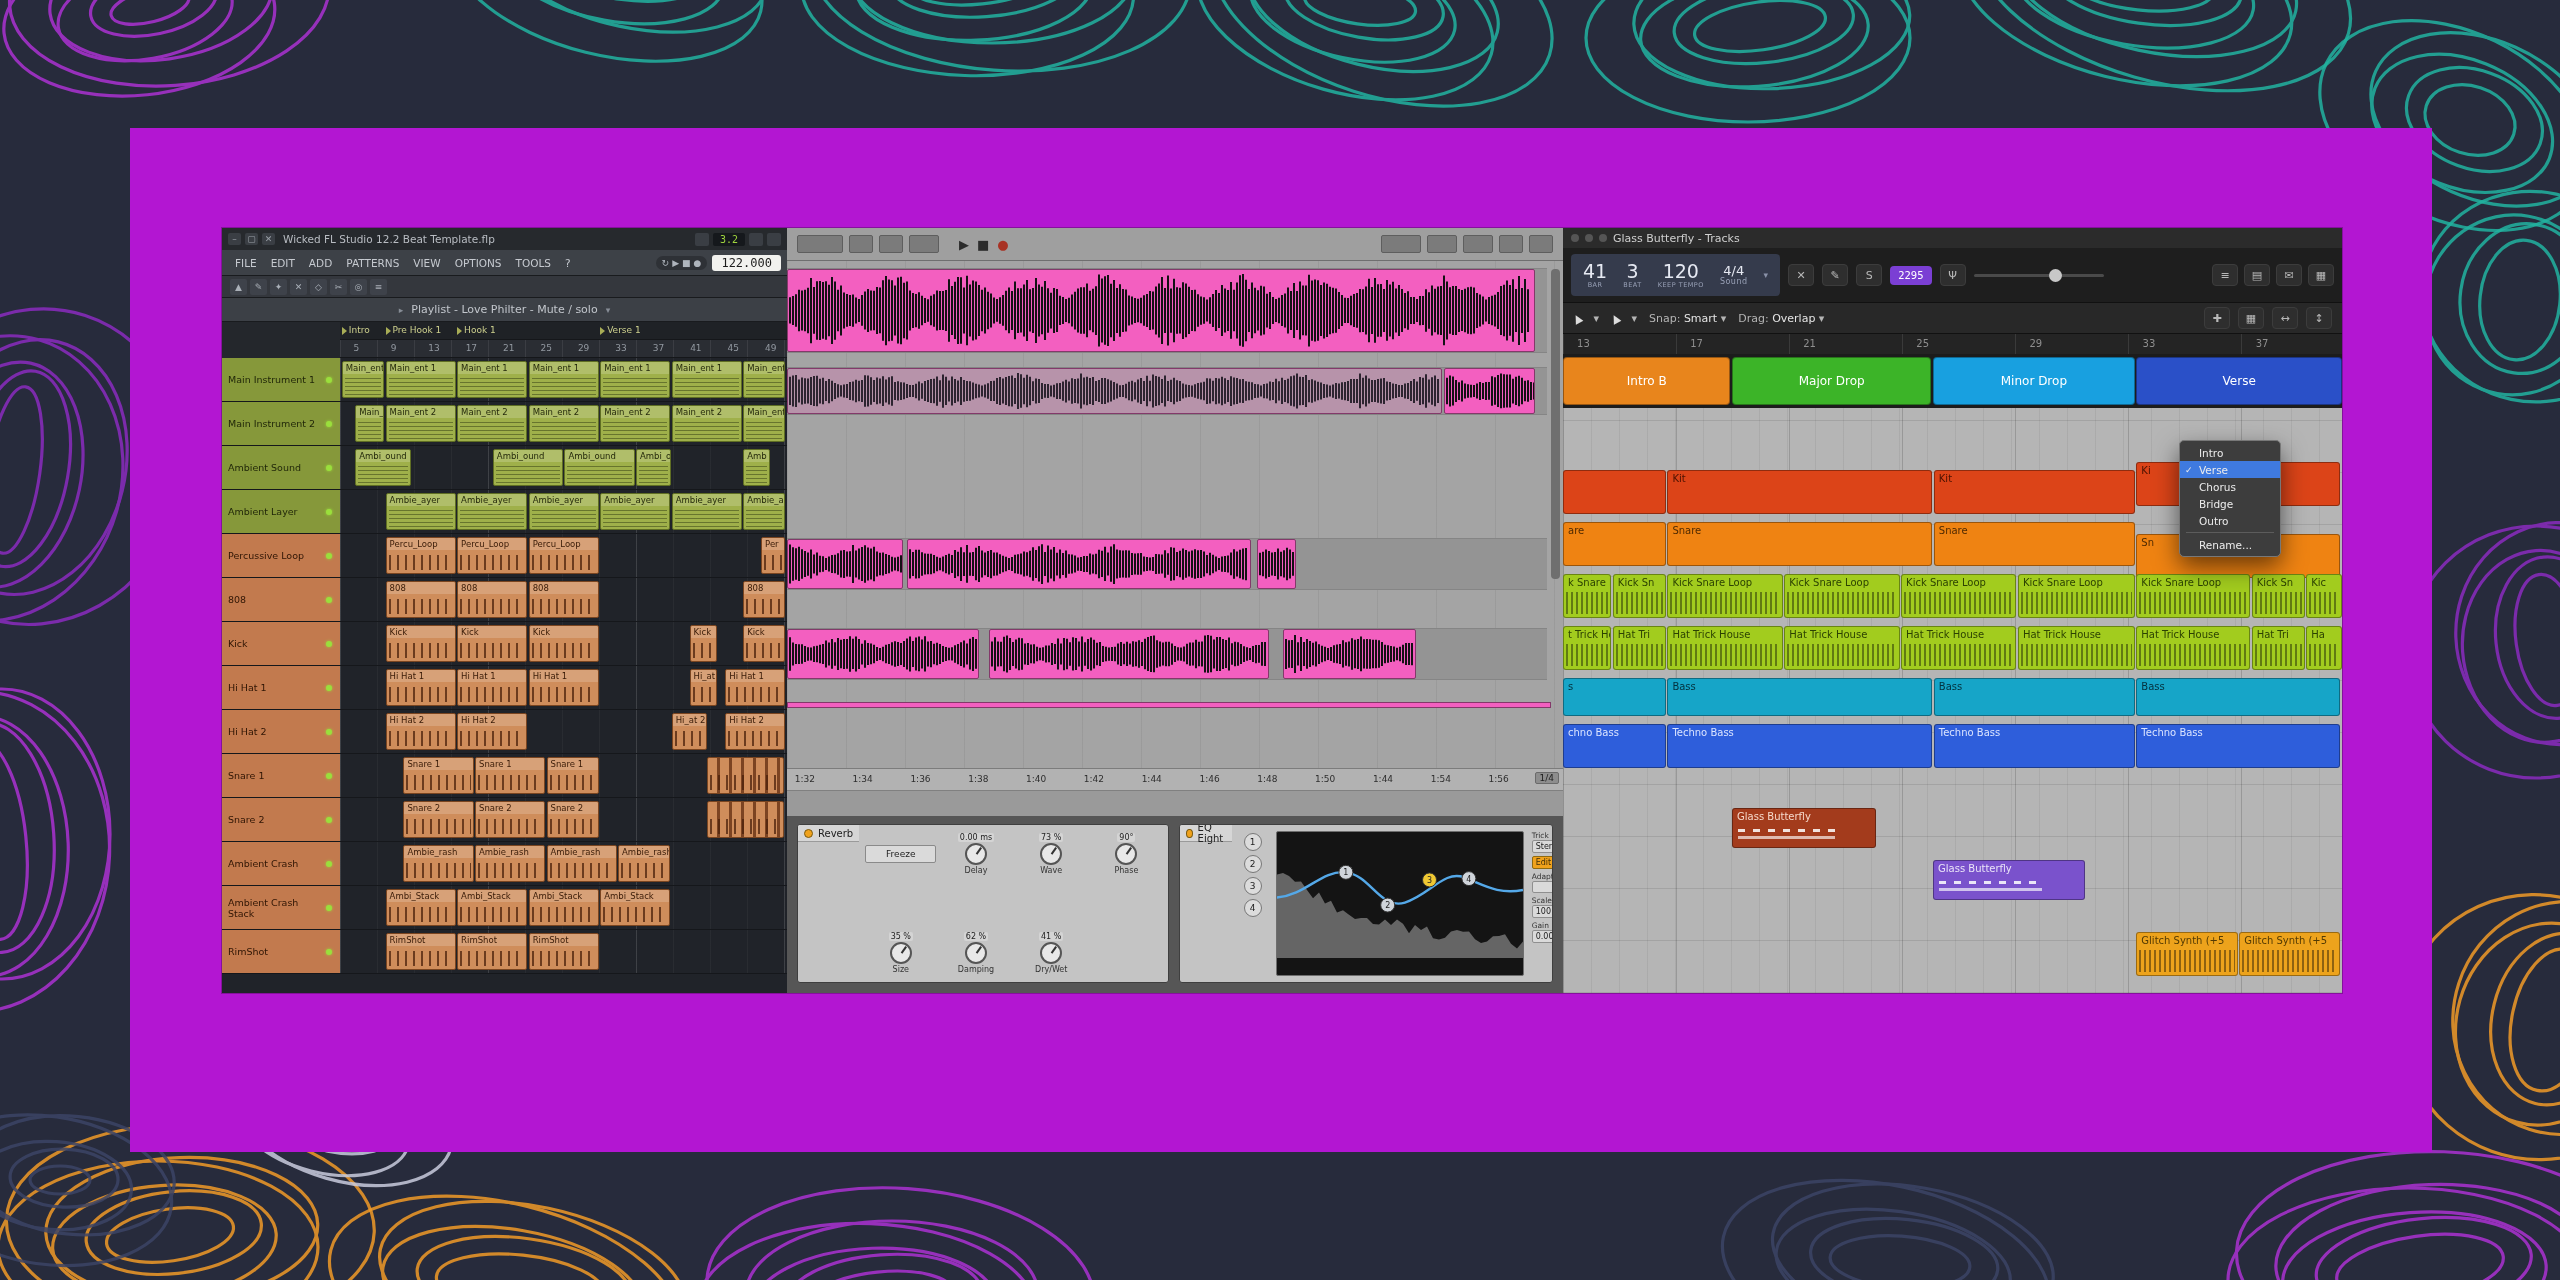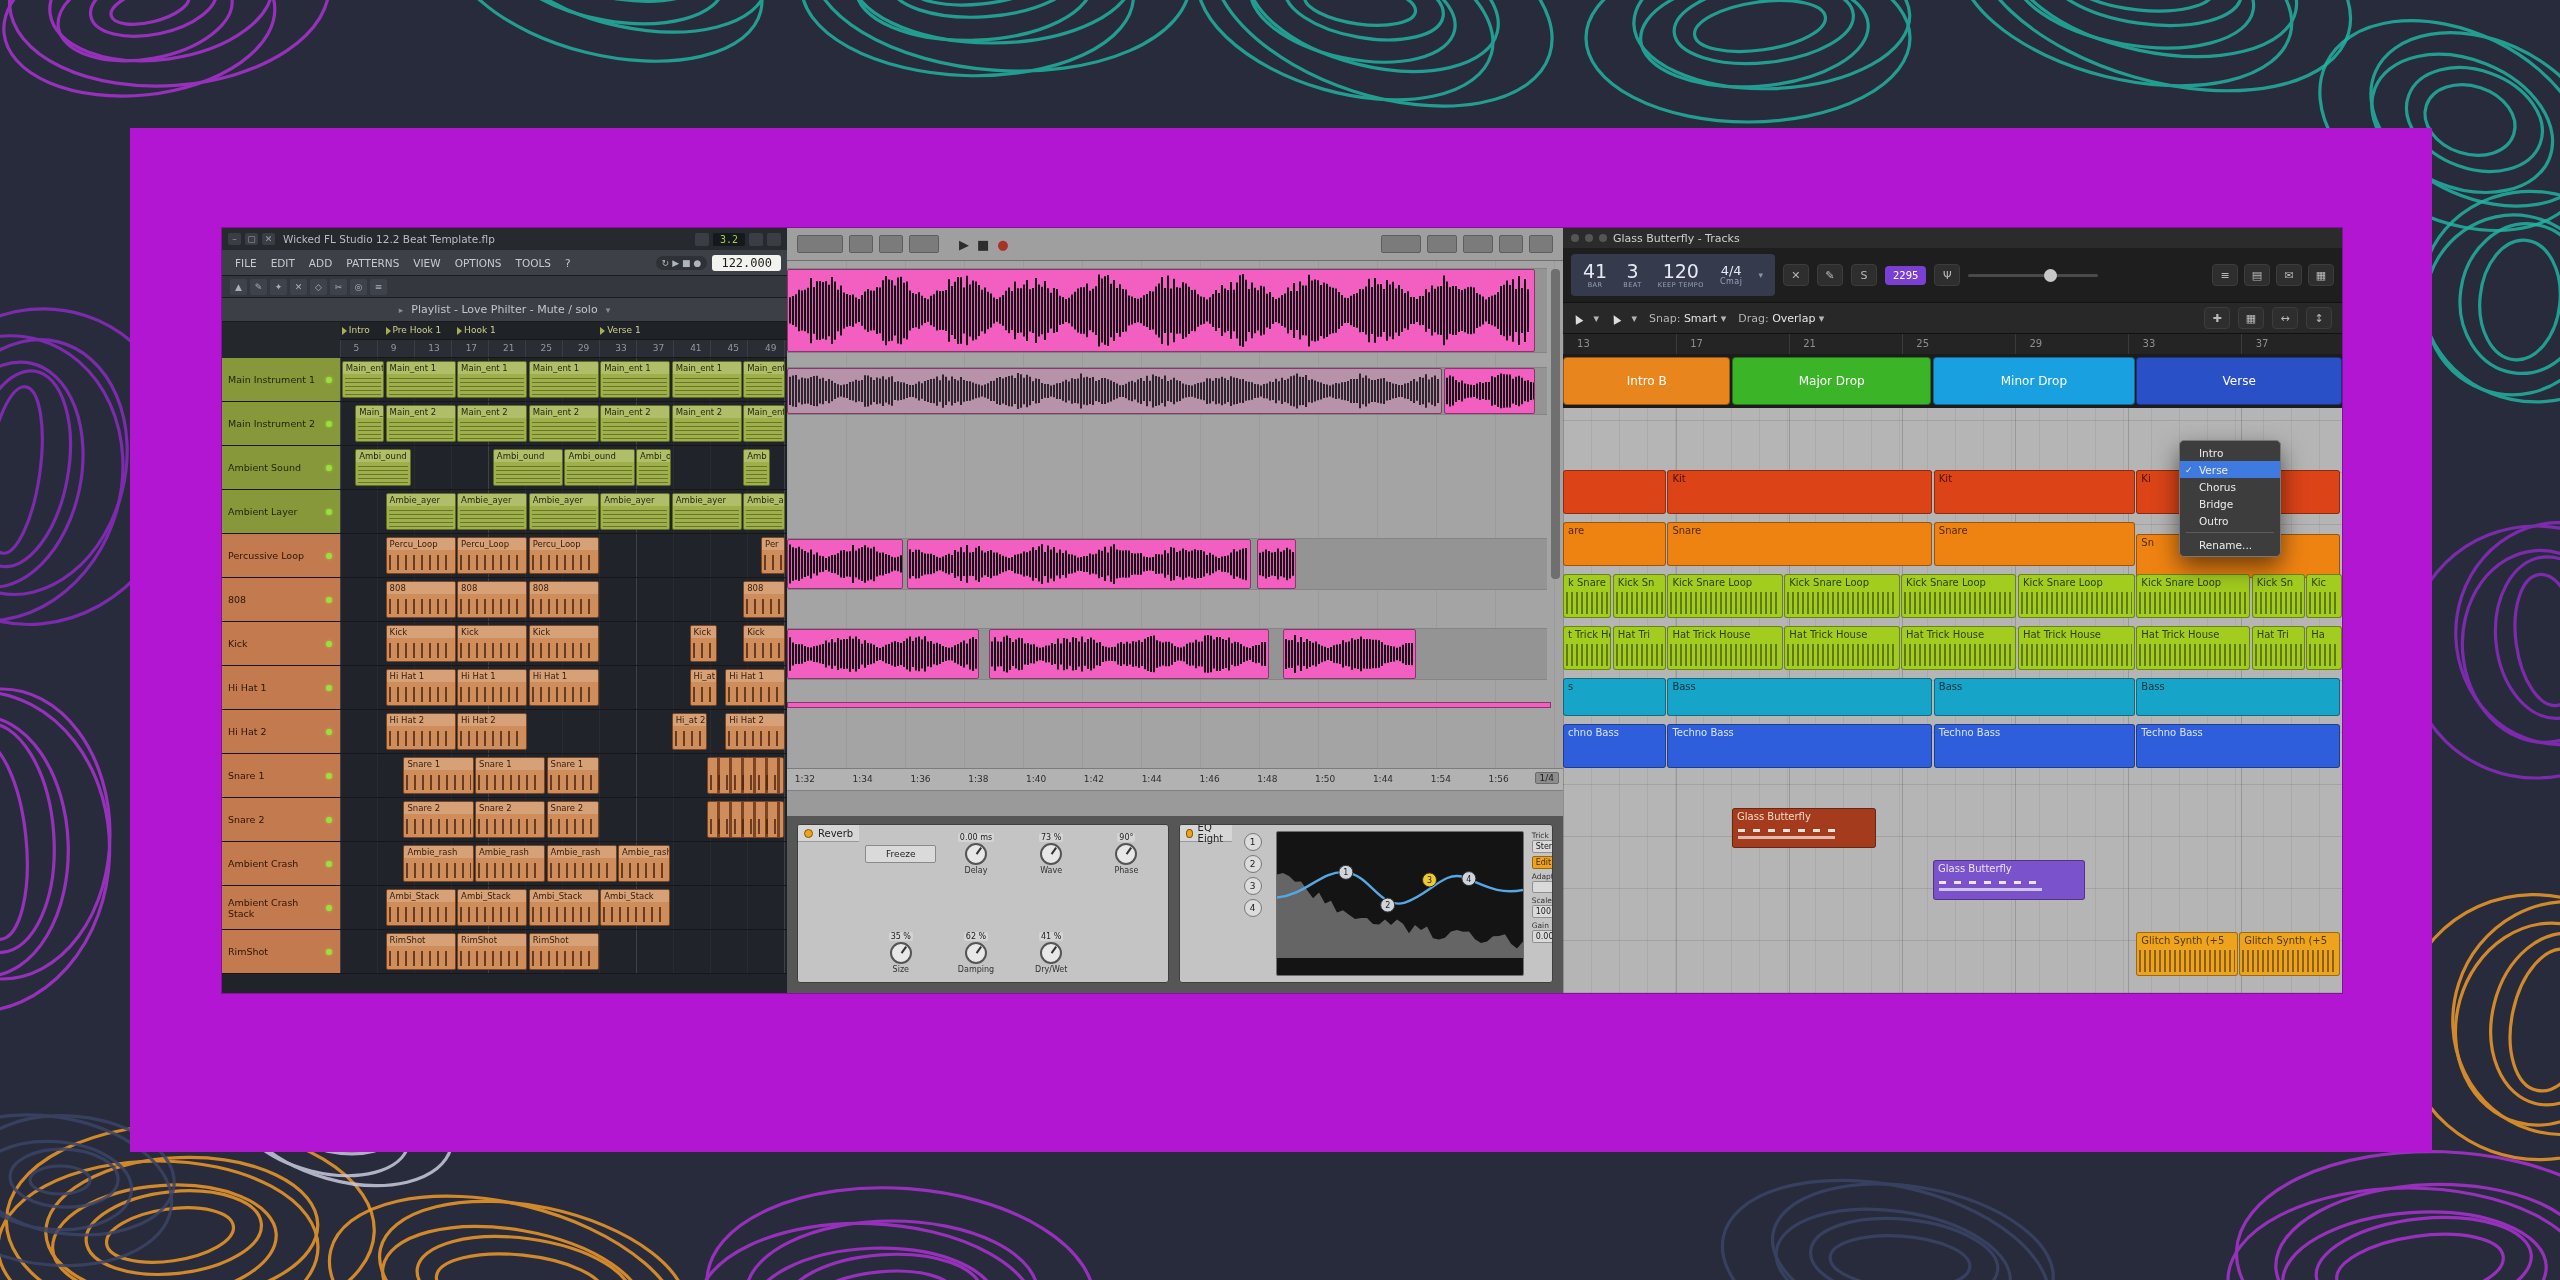--- a/index.html
+++ b/index.html
@@ -861,21 +861,21 @@
           <span class="lg-lcd-col">
               <span class="lg-lcd-big">3</span>
               <span class="lg-lcd-small">BEAT</span>
             </span>
           <span class="lg-lcd-col">
               <span class="lg-lcd-big">120</span>
               <span class="lg-lcd-small"><span>KEEP</span> <span>TEMPO</span></span>
             </span>
           <span class="lg-lcd-col">
               <span class="lg-lcd-big" style="font-size:13px">4/4</span>
-              <span class="lg-lcd-small" style="font-size:8px">Cmaj</span>
+              <span class="lg-lcd-small" style="font-size:8px">Sound</span>
             </span>
           <span class="lg-lcd-chev">▾</span>
         </div>
         <span class="lg-btn">✕</span>
         <span class="lg-btn">✎</span>
         <span class="lg-btn">S</span>
         <span class="lg-badge">2295</span>
         <span class="lg-btn">Ψ</span>
         <span class="lg-slider"></span>
         <span class="lg-cb-right">
@@ -925,21 +925,21 @@
       <div id="lg-rows">
           <div class="lg-region plain" style="left: 0%; width: 13.2%; top: 62px; height: 44px; background: rgb(220, 68, 24); color: rgb(74, 18, 2);">
             <span class="lg-region-label"></span>
           </div>
           <div class="lg-region plain" style="left: 13.4%; width: 34%; top: 62px; height: 44px; background: rgb(220, 68, 24); color: rgb(74, 18, 2);">
             <span class="lg-region-label">Kit</span>
           </div>
           <div class="lg-region plain" style="left: 47.6%; width: 25.8%; top: 62px; height: 44px; background: rgb(220, 68, 24); color: rgb(74, 18, 2);">
             <span class="lg-region-label">Kit</span>
           </div>
-          <div class="lg-region plain" style="left: 73.6%; width: 26.2%; top: 62px; height: 44px; background: rgb(220, 68, 24); color: rgb(74, 18, 2);">
+          <div class="lg-region plain" style="left: 73.6%; width: 26.2%; top: 54px; height: 44px; background: rgb(220, 68, 24); color: rgb(74, 18, 2);">
             <span class="lg-region-label">Ki</span>
           </div>
           <div class="lg-region plain" style="left: 0%; width: 13.2%; top: 114px; height: 44px; background: rgb(239, 131, 18); color: rgb(79, 42, 2);">
             <span class="lg-region-label">are</span>
           </div>
           <div class="lg-region plain" style="left: 13.4%; width: 34%; top: 114px; height: 44px; background: rgb(239, 131, 18); color: rgb(79, 42, 2);">
             <span class="lg-region-label">Snare</span>
           </div>
           <div class="lg-region plain" style="left: 47.6%; width: 25.8%; top: 114px; height: 44px; background: rgb(239, 131, 18); color: rgb(79, 42, 2);">
             <span class="lg-region-label">Snare</span>

